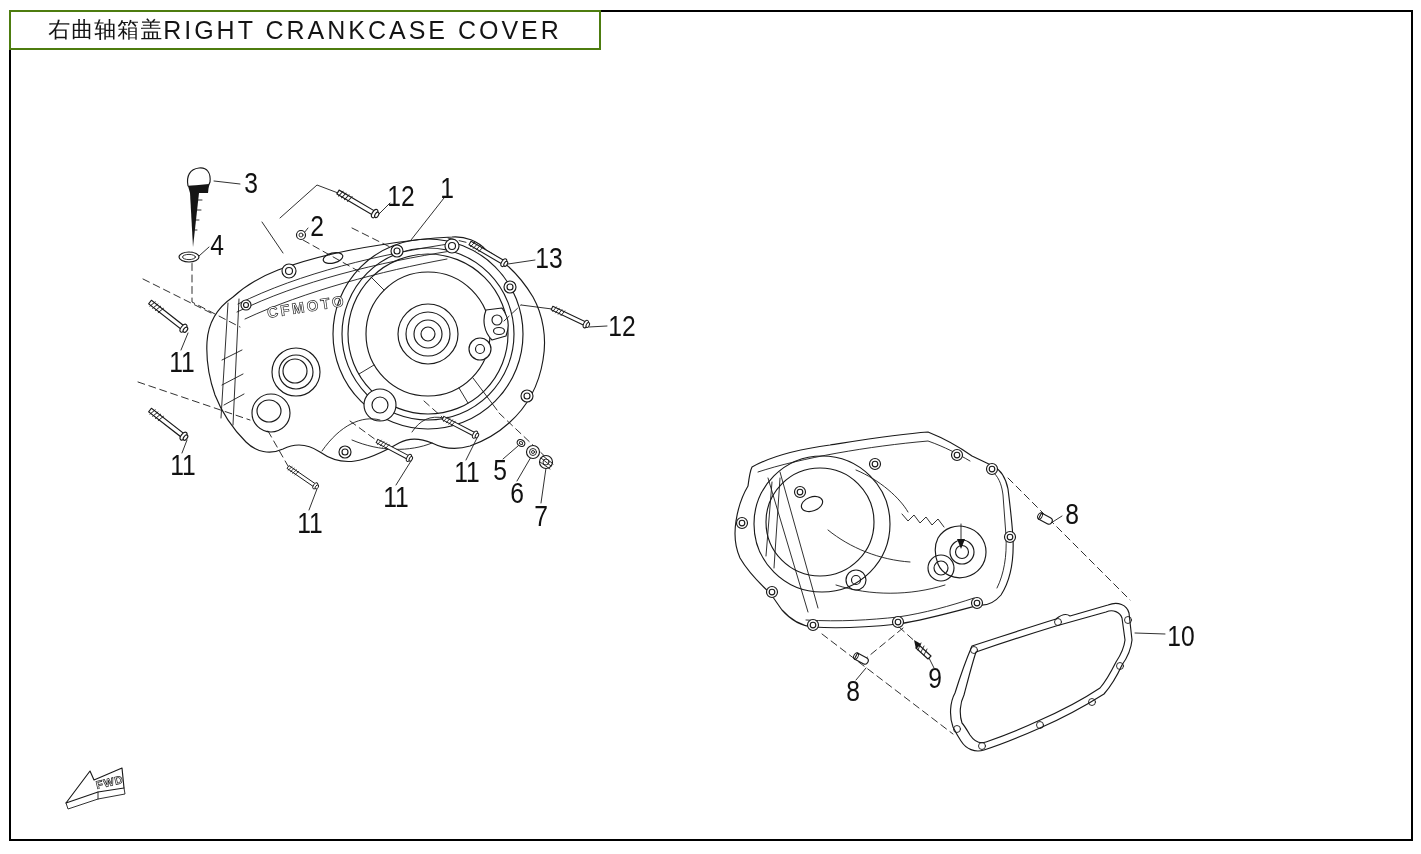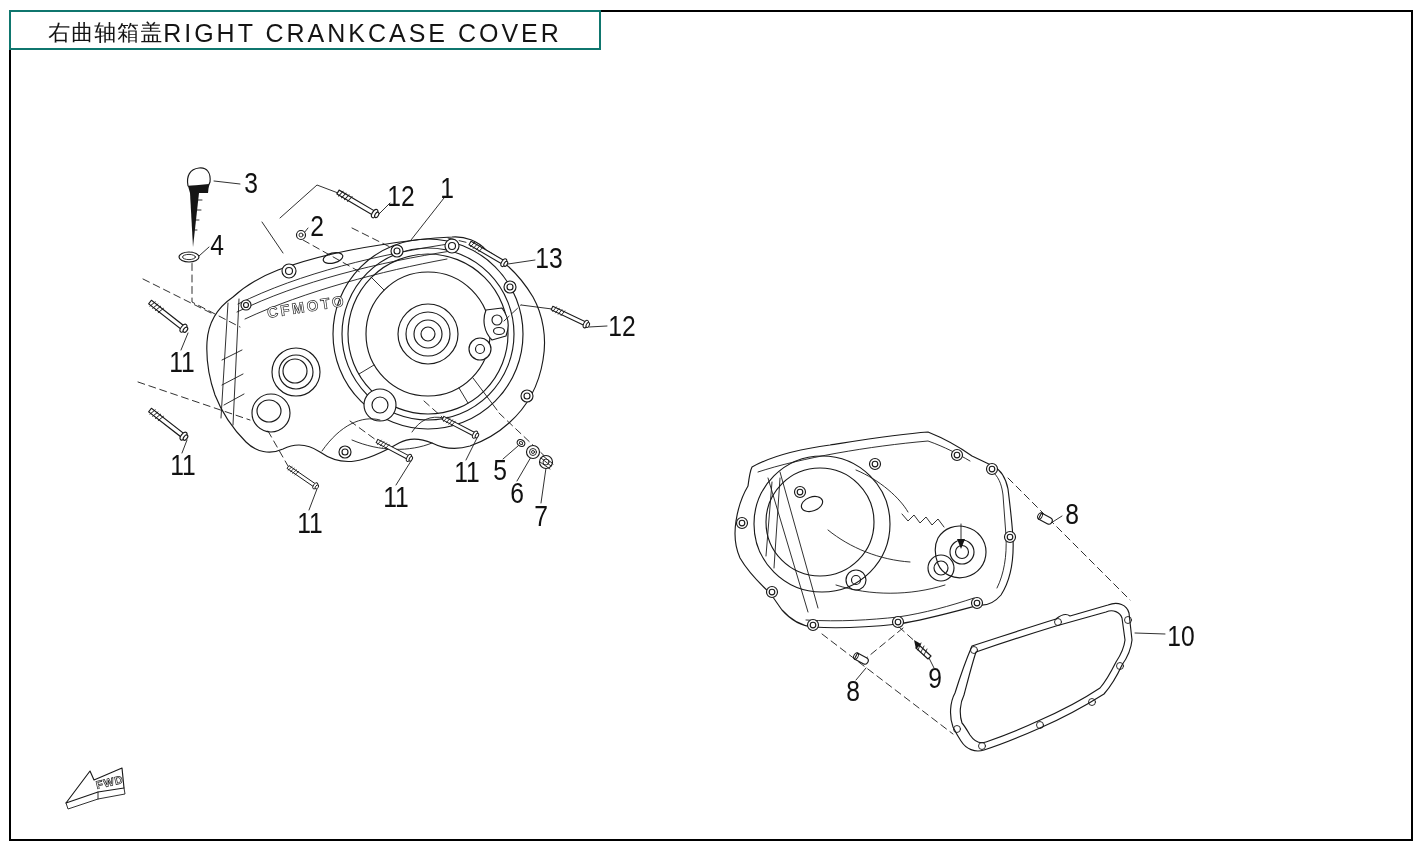--- a/index.html
+++ b/index.html
@@ -1,22 +1,22 @@
 <!DOCTYPE html>
 <html><head>
 <meta charset="utf-8">
 <style>
   html,body{margin:0;padding:0;background:#e8e8e8;}
   .page{position:relative;width:1421px;height:854px;background:#fff;overflow:hidden;
         font-family:"Liberation Sans","DejaVu Sans",sans-serif;color:#141414;}
   .frame{position:absolute;left:9px;top:10px;width:1404px;height:831px;
          border:2px solid #000;box-sizing:border-box;}
   .titlebox{position:absolute;left:9px;top:10px;width:592px;height:40px;
-            border:2px solid #0f766e;box-sizing:border-box;background:#fff;
-            display:flex;align-items:flex-end;justify-content:center;white-space:nowrap;}
+            border:2px solid #4d7c0f;box-sizing:border-box;background:#fff;
+            display:flex;align-items:center;justify-content:center;white-space:nowrap;}
   .title-zh{font-size:22px;letter-spacing:1px;font-weight:400;}
   .title-en{font-size:25px;letter-spacing:3px;font-weight:400;transform:scaleY(1.05);}
   .art{position:absolute;left:0;top:0;}
   .callout{position:absolute;transform:translate(-50%,-50%) scaleX(.85);
            font-size:29px;line-height:1;font-weight:400;color:#111;}
   
   .ln{fill:none;stroke:#1a1a1a;stroke-width:1.15;stroke-linecap:round;stroke-linejoin:round;}
   .thin{fill:none;stroke:#1a1a1a;stroke-width:.9;stroke-linecap:round;}
   .dash{fill:none;stroke:#1a1a1a;stroke-width:.9;stroke-dasharray:7 4.5;stroke-linecap:round;}
   .wfill{fill:#fff;stroke:#1a1a1a;stroke-width:1.15;stroke-linejoin:round;}

